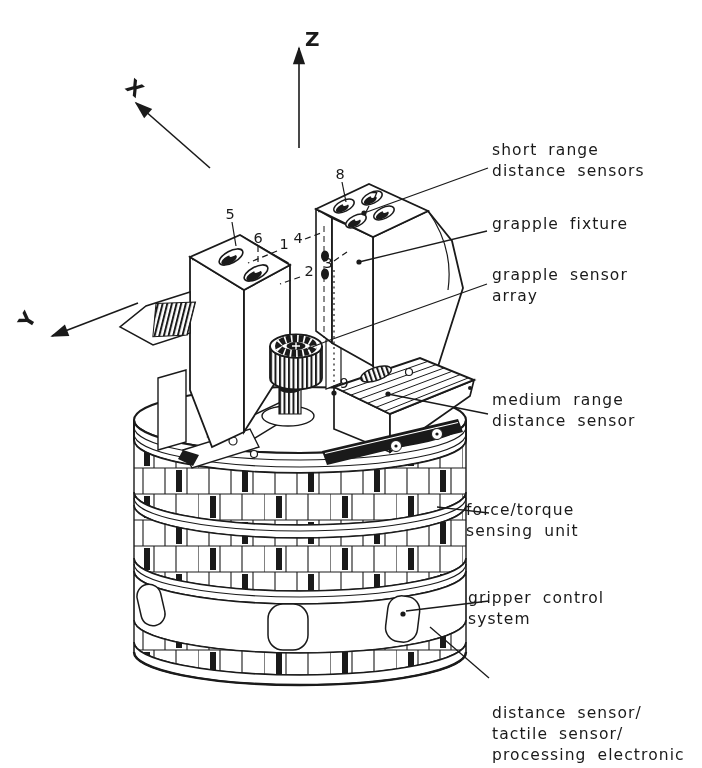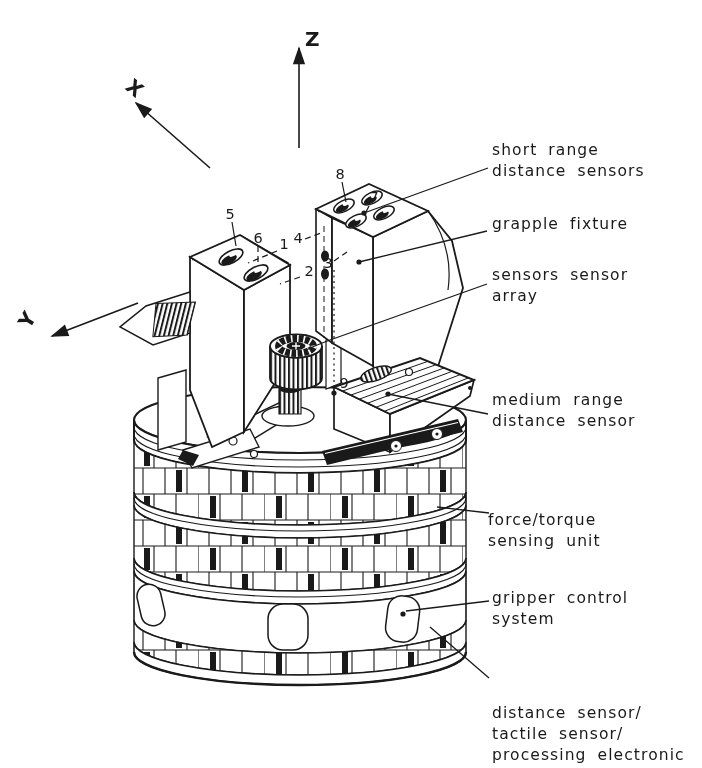--- a/index.html
+++ b/index.html
@@ -198,24 +198,24 @@
     </g>
   </svg>
 
   <div class="axisLabel" style="left:305px;top:27px;">Z</div>
   <div class="axisLabel" style="left:127px;top:76px;transform:rotate(40deg);">X</div>
   <div class="axisLabel" style="left:20px;top:308px;transform:rotate(-58deg);">Y</div>
 
   <div class="lbl" style="left:492px;top:214px;">grapple fixture</div>
   <div class="lbl" style="left:492px;top:140px;">short range
 distance sensors</div>
-  <div class="lbl" style="left:492px;top:265px;">sensors sensor
+  <div class="lbl" style="left:492px;top:265px;">grapple sensor
 array</div>
   <div class="lbl" style="left:492px;top:390px;">medium range
 distance sensor</div>
-  <div class="lbl" style="left:488px;top:500px;margin-top:10px;">force/torque
+  <div class="lbl" style="left:466px;top:500px;">force/torque
 sensing unit</div>
-  <div class="lbl" style="left:492px;top:588px;">gripper control
+  <div class="lbl" style="left:468px;top:588px;">gripper control
 system</div>
   <div class="lbl" style="left:492px;top:667px;margin-top:36px;">distance sensor/
 tactile sensor/
 processing electronic</div>
 </div>
 
 </body></html>

